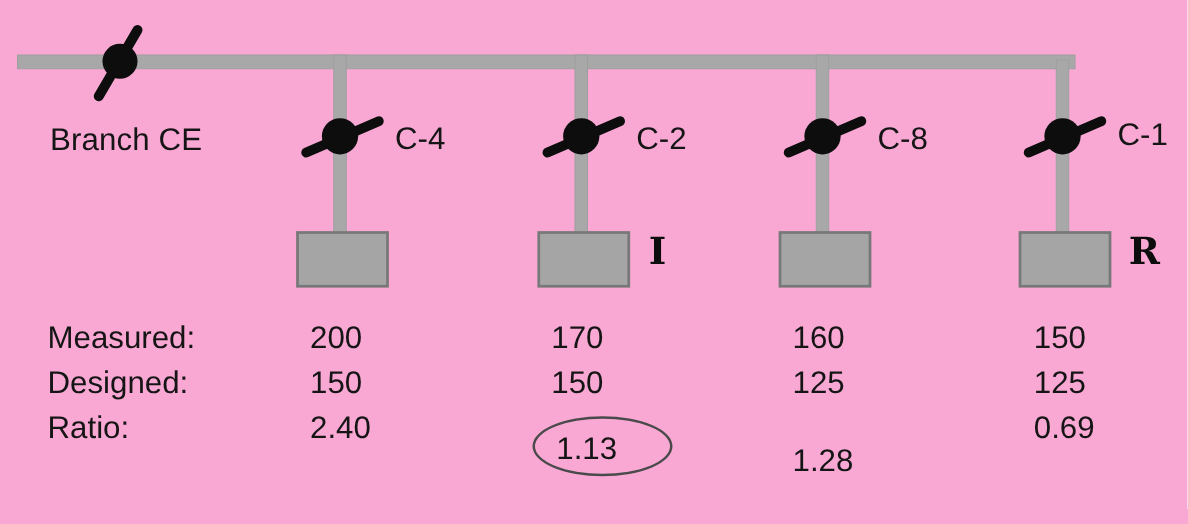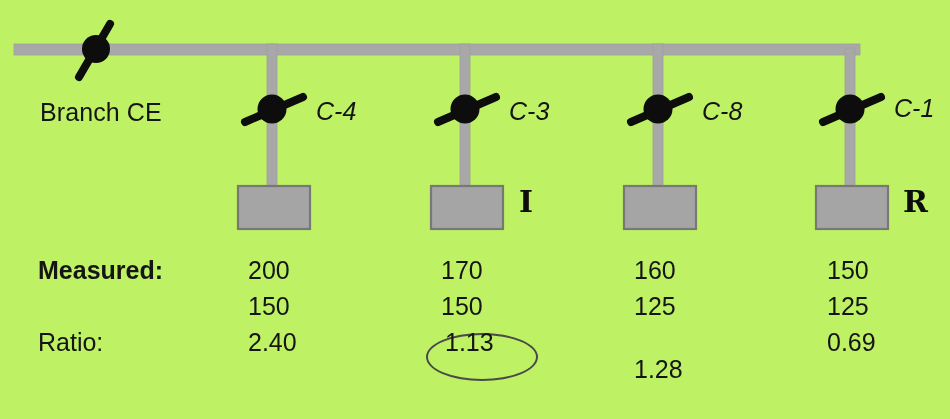--- a/index.html
+++ b/index.html
@@ -7,21 +7,21 @@
     padding: 0;
     background: #ffffff;
   }
   body {
     font-family: "Liberation Sans", sans-serif;
   }
   #diagram-root {
     position: relative;
     width: 950px;
     height: 419px;
-    background: #bef264;
+    background: #f9a8d4;
     overflow: hidden;
   }
 
   
   #schematic {
     position: absolute;
     left: 0;
     top: 0;
     width: 950px;
     height: 250px;
@@ -35,21 +35,20 @@
     color: #151515;
     letter-spacing: 0.1px;
     white-space: nowrap;
   }
 
   .feeder-label {
     position: absolute;
     font-size: 25px;
     color: #151515;
     white-space: nowrap;
-    font-style: italic;
   }
 
   .load-letter {
     position: absolute;
     font-family: "DejaVu Serif", serif;
     font-weight: bold;
     font-size: 30px;
     color: #0d0d0d;
     white-space: nowrap;
   }
@@ -141,45 +140,46 @@
       </g>
       <g>
         <line x1="823" y1="122" x2="881" y2="97" stroke="#0d0d0d" stroke-width="8" stroke-linecap="round"></line>
         <circle cx="850" cy="109" r="14.5" fill="#0d0d0d"></circle>
       </g>
     </svg>
 
     <div class="branch-label">Branch CE</div>
 
     <div class="feeder-label" style="left:316px; top:97px;">C-4</div>
-    <div class="feeder-label" style="left:509px; top:97px;">C-3</div>
+    <div class="feeder-label" style="left:509px; top:97px;">C-2</div>
     <div class="feeder-label" style="left:702px; top:97px;">C-8</div>
     <div class="feeder-label" style="left:894px; top:94px;">C-1</div>
 
     <div class="load-letter" style="left:519px; top:184px;">I</div>
     <div class="load-letter" style="left:903px; top:184px;">R</div>
   </div>
 
   <div id="value-table">
 
-    <div class="row-label" style="top:4px;font-weight:bold;">Measured:</div>
+    <div class="row-label" style="top:4px;">Measured:</div>
+    <div class="row-label" style="top:40px;">Designed:</div>
     <div class="row-label" style="top:76px;">Ratio:</div>
 
     <div class="cell-value" style="left:248px; top:4px;text-align:right;">200</div>
     <div class="cell-value" style="left:441px; top:4px;text-align:right;">170</div>
     <div class="cell-value" style="left:634px; top:4px;">160</div>
     <div class="cell-value" style="left:827px; top:4px;">150</div>
 
     <div class="cell-value" style="left:248px; top:40px;">150</div>
     <div class="cell-value" style="left:441px; top:40px;">150</div>
     <div class="cell-value" style="left:634px; top:40px;">125</div>
     <div class="cell-value" style="left:827px; top:40px;">125</div>
 
     <div class="cell-value" style="left:248px; top:76px;">2.40</div>
 
     <div class="ellipse-highlight" style="left:426px; top:81px; width:108px; height:44px;"></div>
-    <div class="cell-value" style="left:445px; top:76px;">1.13</div>
+    <div class="cell-value" style="left:445px; top:93px;">1.13</div>
 
     <div class="cell-value" style="left:634px; top:76px;margin-top:27px;">1.28</div>
     <div class="cell-value" style="left:827px; top:76px;">0.69</div>
   </div>
 
 </div>
 
 </body></html>

